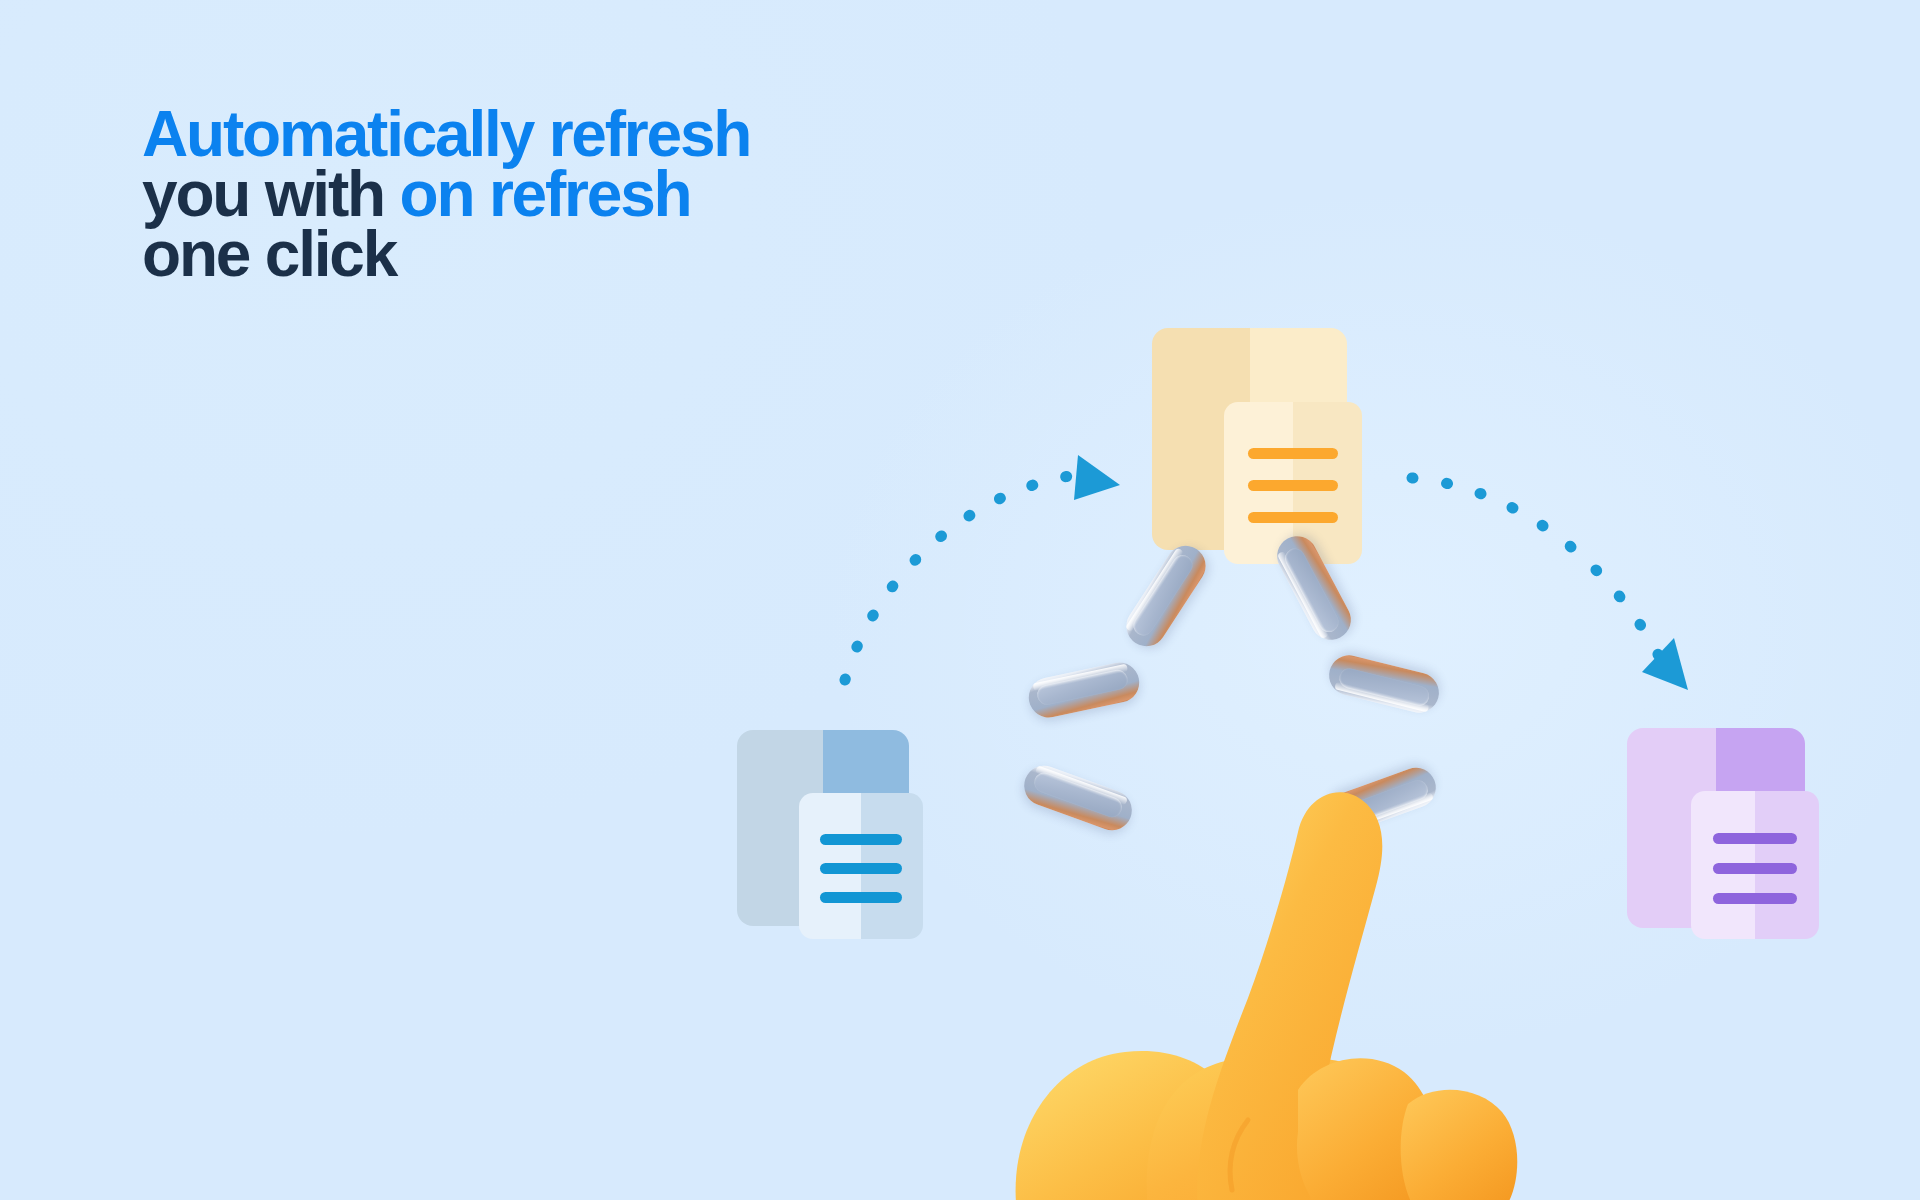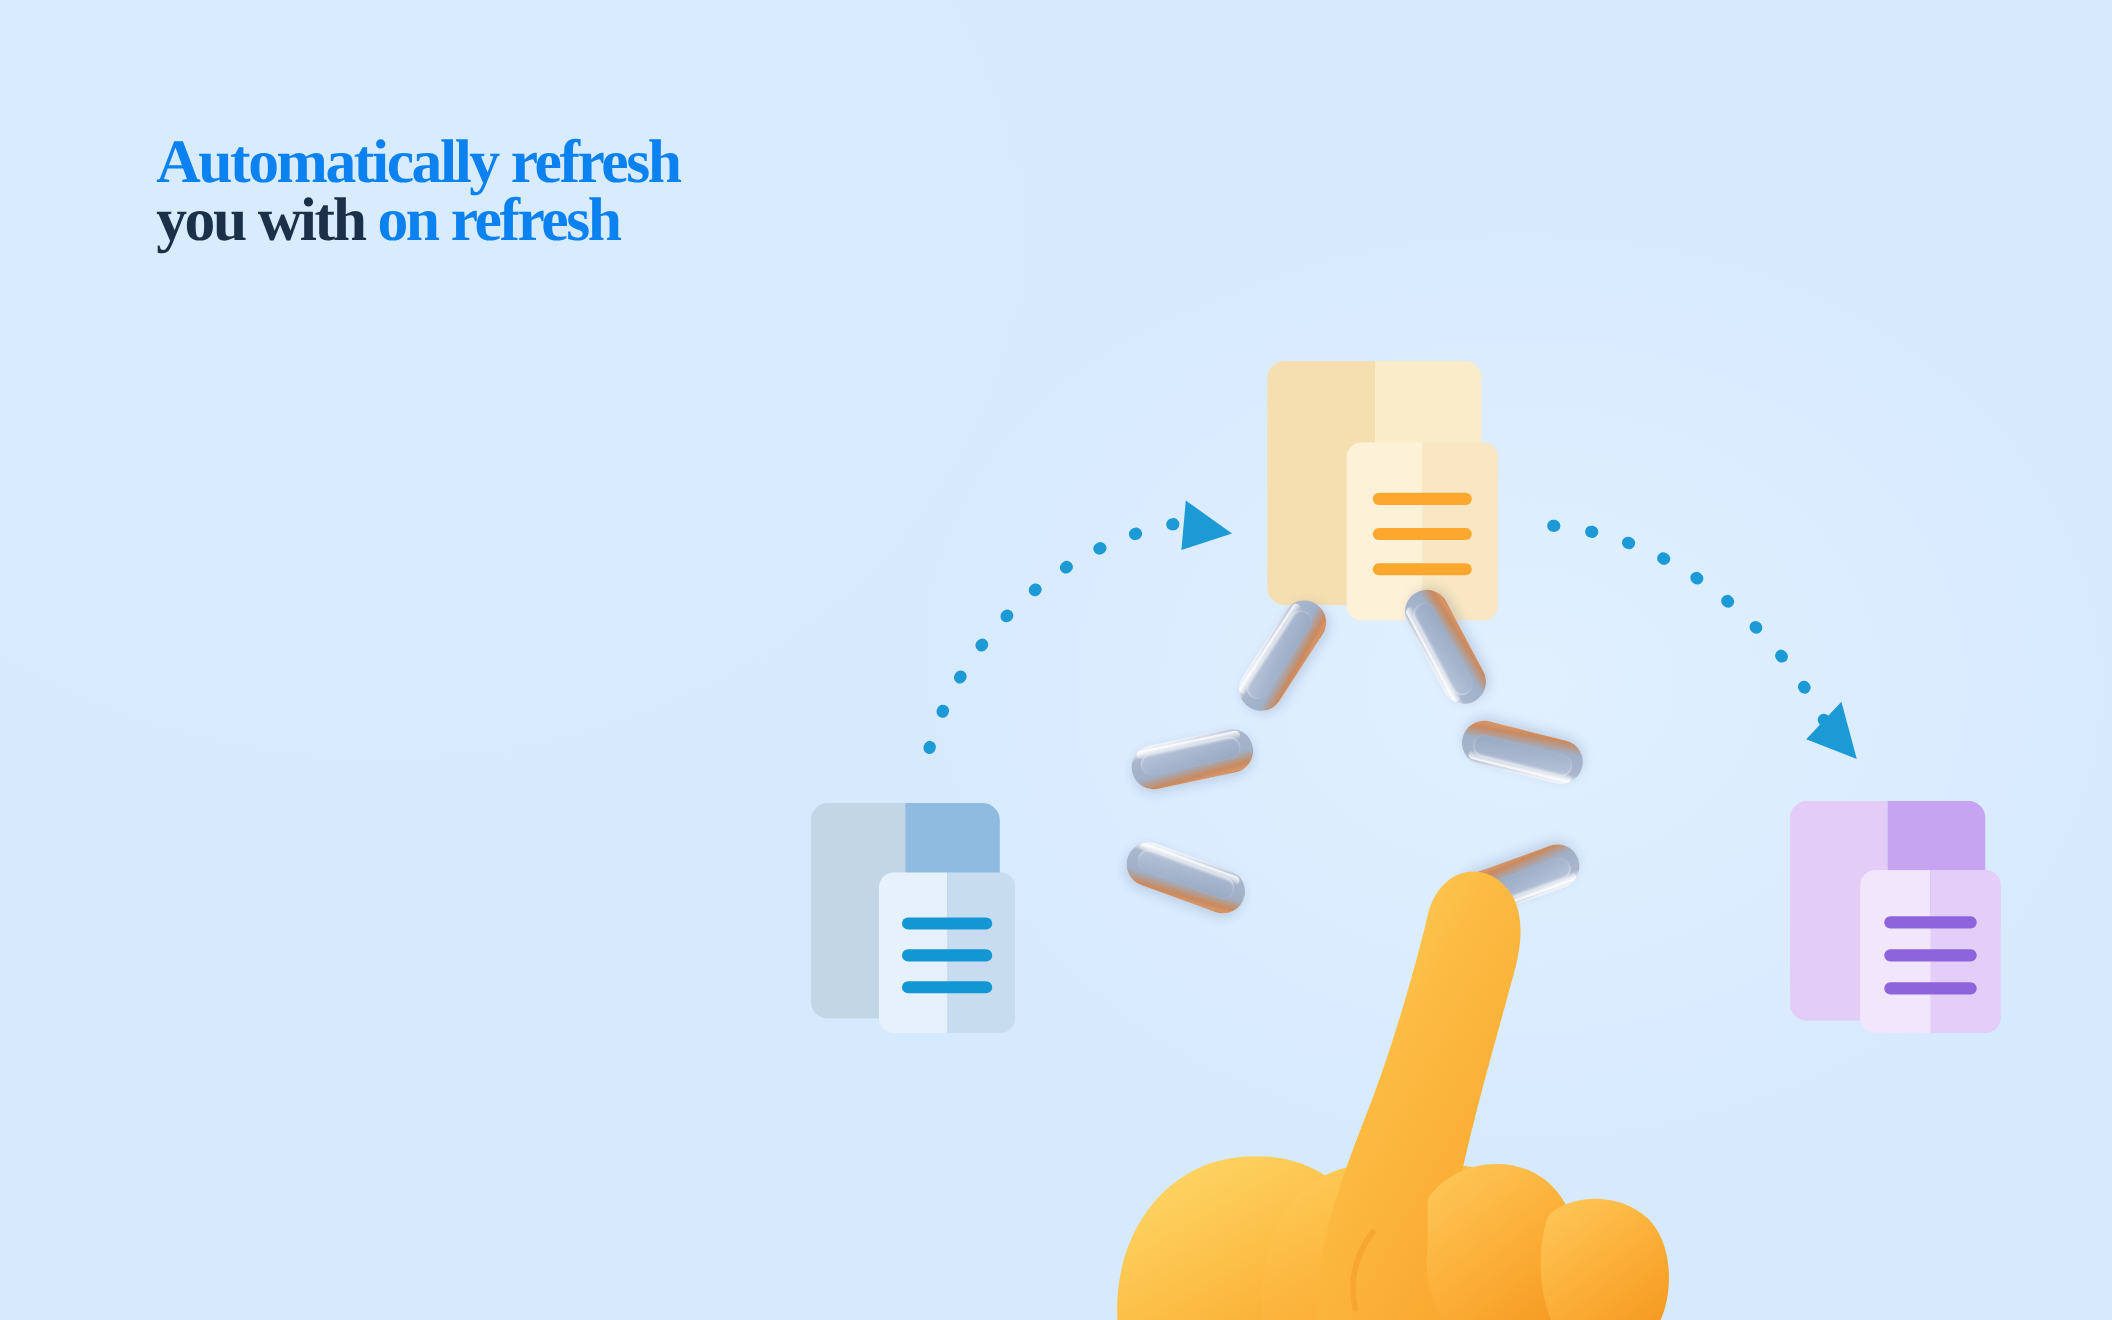--- a/index.html
+++ b/index.html
@@ -17,29 +17,28 @@
     position:absolute; inset:0;
     background:
       radial-gradient(ellipse 900px 700px at 72% 52%, #e0f0ff 0%, rgba(224,240,255,0) 62%),
       radial-gradient(ellipse 1100px 900px at 18% 18%, #d9ecfd 0%, rgba(217,236,253,0) 70%);
     pointer-events:none;
   }
 
   
   .headline {
     position:absolute;
-    left:142px; top:121px;
+    left:142px; top:104px;
     width:940px;
     font-weight:700;
-    font-size:56px;
+    font-size:64px;
     line-height:0.94;
     letter-spacing:-2.2px;
     color:#1b3049;
     font-stretch:condensed;
-    font-family:Liberation Serif, serif;
   }
   .headline .ln { display:block; white-space:nowrap; }
   .accent { color:#0b82ef; }
 
   
   .doc { position:absolute; }
   .doc .back {
     position:absolute; left:0; top:0;
     width:100%; height:100%;
     border-radius:16px;
@@ -134,20 +133,21 @@
   .hand { position:absolute; left:900px; top:760px; width:620px; height:470px; }
 </style>
 </head>
 <body>
 
 <div class="bg-glow"></div>
 
 <h1 class="headline">
   <span class="ln accent">Automatically refresh</span>
   <span class="ln"><span>you with </span><span class="accent">on refresh</span></span>
+  <span class="ln">one click</span>
 </h1>
 
 <svg class="arrows" viewBox="0 0 1920 1200">
 
   <path d="M 845 680 C 880 560 990 482 1086 474" fill="none" stroke="#1c9ad6" stroke-width="11" stroke-linecap="round" stroke-dasharray="1 34"></path>
   <polygon points="1078,455 1120,485 1074,500" fill="#1c9ad6"></polygon>
 
   <path d="M 1412 478 C 1510 486 1608 556 1662 662" fill="none" stroke="#1c9ad6" stroke-width="11" stroke-linecap="round" stroke-dasharray="1 34"></path>
   <polygon points="1688,690 1642,672 1674,638" fill="#1c9ad6"></polygon>
 </svg>

